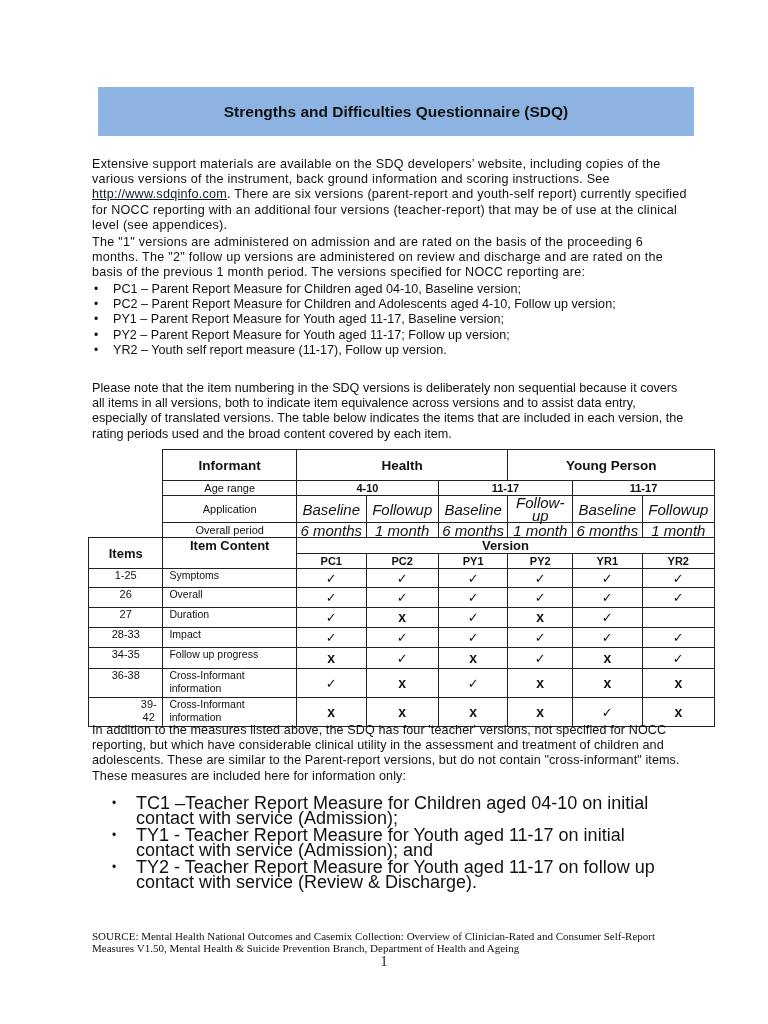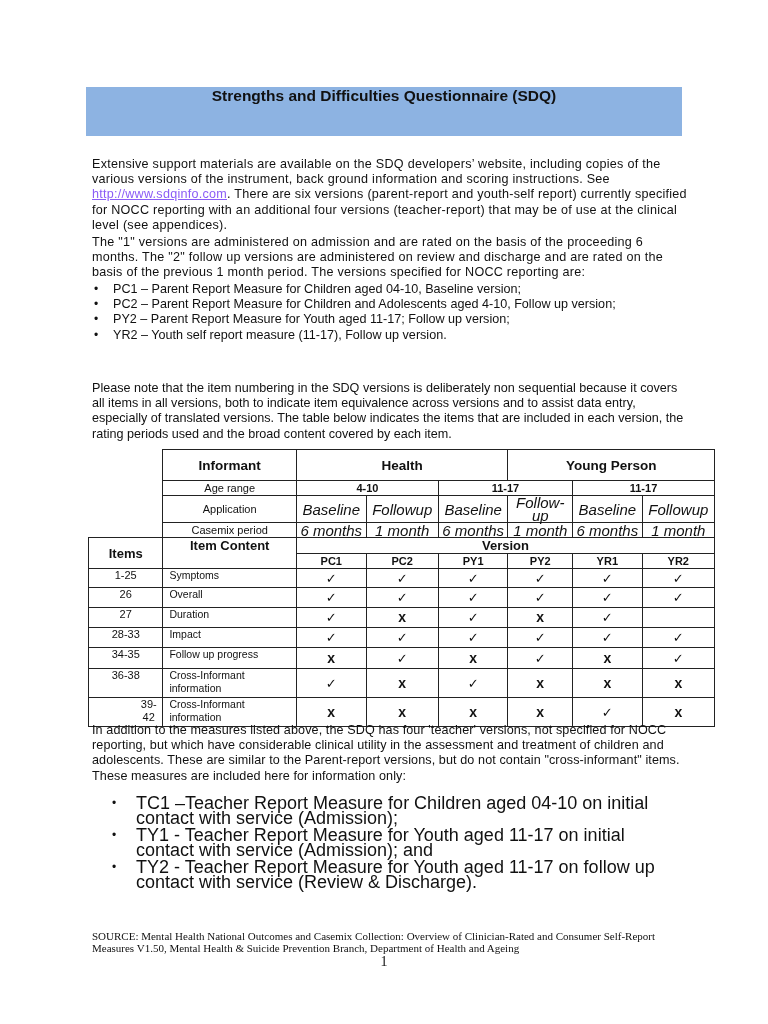--- a/index.html
+++ b/index.html
@@ -1,20 +1,20 @@
 <!DOCTYPE html>
 <html><head>
 <meta charset="utf-8">
 <style>
   html, body { margin:0; padding:0; background:#ffffff; }
   body { width:768px; height:1024px; position:relative; overflow:hidden; font-family:"Liberation Sans", sans-serif; color:#111; }
-  .title-bar { position:absolute; left:86px; top:87px; width:596px; height:49px; background:#8db3e2; display:flex; justify-content:center; }
+  .title-bar { position:absolute; left:98px; top:87px; width:596px; height:49px; background:#8db3e2; display:flex; align-items:center; justify-content:center; }
   .title-bar h1 { margin:0; font-size:15.5px; font-weight:bold; color:#111; }
   .para { position:absolute; left:92px; width:600px; font-size:12.6px; line-height:15.2px; margin:0; }
-  .para a { color:#8b5cf6; text-decoration:underline; }
+  .para a { color:#0f172a; text-decoration:underline; }
   .wide { letter-spacing:0.25px; }
   ul.bullets { position:absolute; left:92px; width:610px; margin:0; padding:0; list-style:none; font-size:12.6px; line-height:15.2px; }
   ul.bullets li { position:relative; padding-left:21px; }
   ul.bullets li::before { content:"\2022"; position:absolute; left:2px; top:0; font-size:12px; }
   ul.tbullets { position:absolute; left:98px; width:560px; margin:10px; padding:0; list-style:none; font-size:18px; line-height:15px; }
   ul.tbullets li { position:relative; padding-left:28px; margin-bottom:2px; }
   ul.tbullets li::before { content:"\2022"; position:absolute; left:4px; top:0; font-size:12px; }
 
   table.sdq { position:absolute; left:88px; top:449px; width:627px; border-collapse:collapse; font-size:11px; }
   table.sdq td { border:1px solid #222; padding:0 2px; text-align:center; vertical-align:middle; line-height:13px; }
@@ -37,20 +37,21 @@
   <h1>Strengths and Difficulties Questionnaire (SDQ)</h1>
 </div>
 
 <p class="para wide" style="top:157px;"><span>Extensive support materials are available on the SDQ developers’ website, including copies of the various versions of the instrument, back ground information and scoring instructions. See </span><a>http://www.sdqinfo.com</a><span>.  There are six versions (parent-report and youth-self report) currently specified for NOCC reporting with an additional four versions (teacher-report) that may be of use at the clinical level (see appendices).</span></p>
 
 <p class="para wide" style="top:235px;">The "1" versions are administered on admission and are rated on the basis of the proceeding 6 months.  The "2" follow up versions are administered on review and discharge and are rated on the basis of the previous 1 month period.  The versions specified for NOCC reporting are:</p>
 
 <ul class="bullets" style="top:282px;">
   <li>PC1 – Parent Report Measure for Children aged 04-10, Baseline version;</li>
   <li>PC2 – Parent Report Measure for Children and Adolescents aged 4-10, Follow up version;</li>
+  <li>PY1 – Parent Report Measure for Youth aged 11-17, Baseline version;</li>
   <li>PY2 – Parent Report Measure for Youth aged 11-17; Follow up version;</li>
   <li>YR2 – Youth self report measure (11-17), Follow up version.</li>
 </ul>
 
 <p class="para" style="top:381px;">Please note that the item numbering in the SDQ versions is deliberately non sequential because it covers all items in all versions, both to indicate item equivalence across versions and to assist data entry, especially of translated versions.  The table below indicates the items that are included in each version, the rating periods used and the broad content covered by each item.</p>
 
 <table class="sdq">
   <colgroup>
     <col style="width:59px">
       <col style="width:120px">
@@ -80,21 +81,21 @@
     <td class="hdr-sub">Application</td>
     <td class="hdr-sub ital">Baseline</td>
     <td class="hdr-sub ital">Followup</td>
     <td class="hdr-sub ital">Baseline</td>
     <td class="hdr-sub ital">Follow-up</td>
     <td class="hdr-sub ital">Baseline</td>
     <td class="hdr-sub ital">Followup</td>
   </tr>
   <tr>
     <td class="noborder"></td>
-    <td class="hdr-sub">Casemix period</td>
+    <td class="hdr-sub">Overall period</td>
     <td class="hdr-sub ital">6 months</td>
     <td class="hdr-sub ital">1 month</td>
     <td class="hdr-sub ital">6 months</td>
     <td class="hdr-sub ital">1 month</td>
     <td class="hdr-sub ital">6 months</td>
     <td class="hdr-sub ital">1 month</td>
   </tr>
   <tr>
     <td rowspan="2" style="font-size:13px; font-weight:bold; height:30px;">Items</td>
     <td rowspan="2" style="font-size:13px; font-weight:bold; vertical-align:top; padding-top:1px;">Item Content</td>

